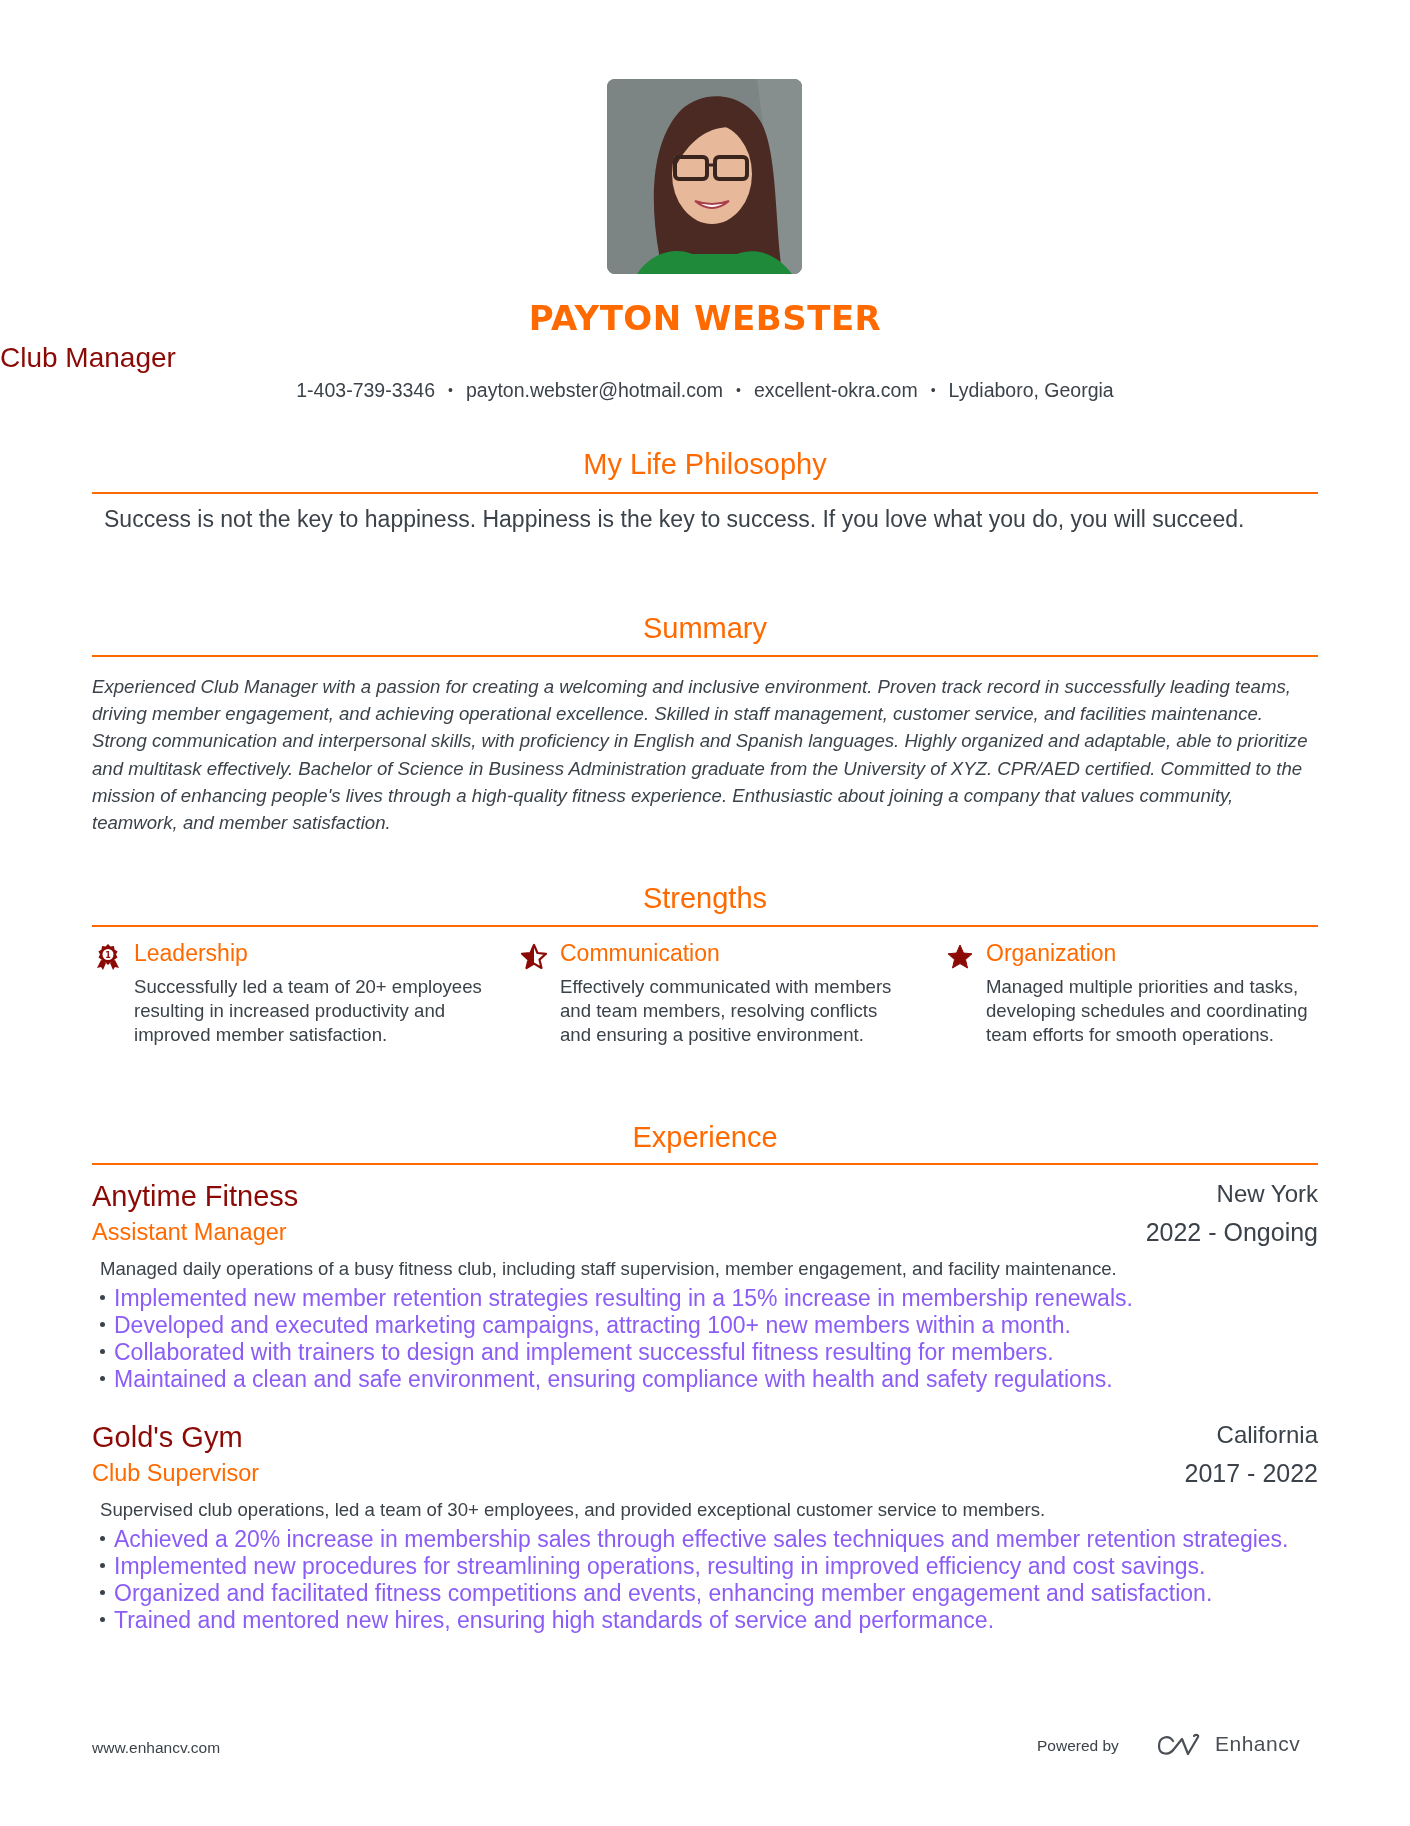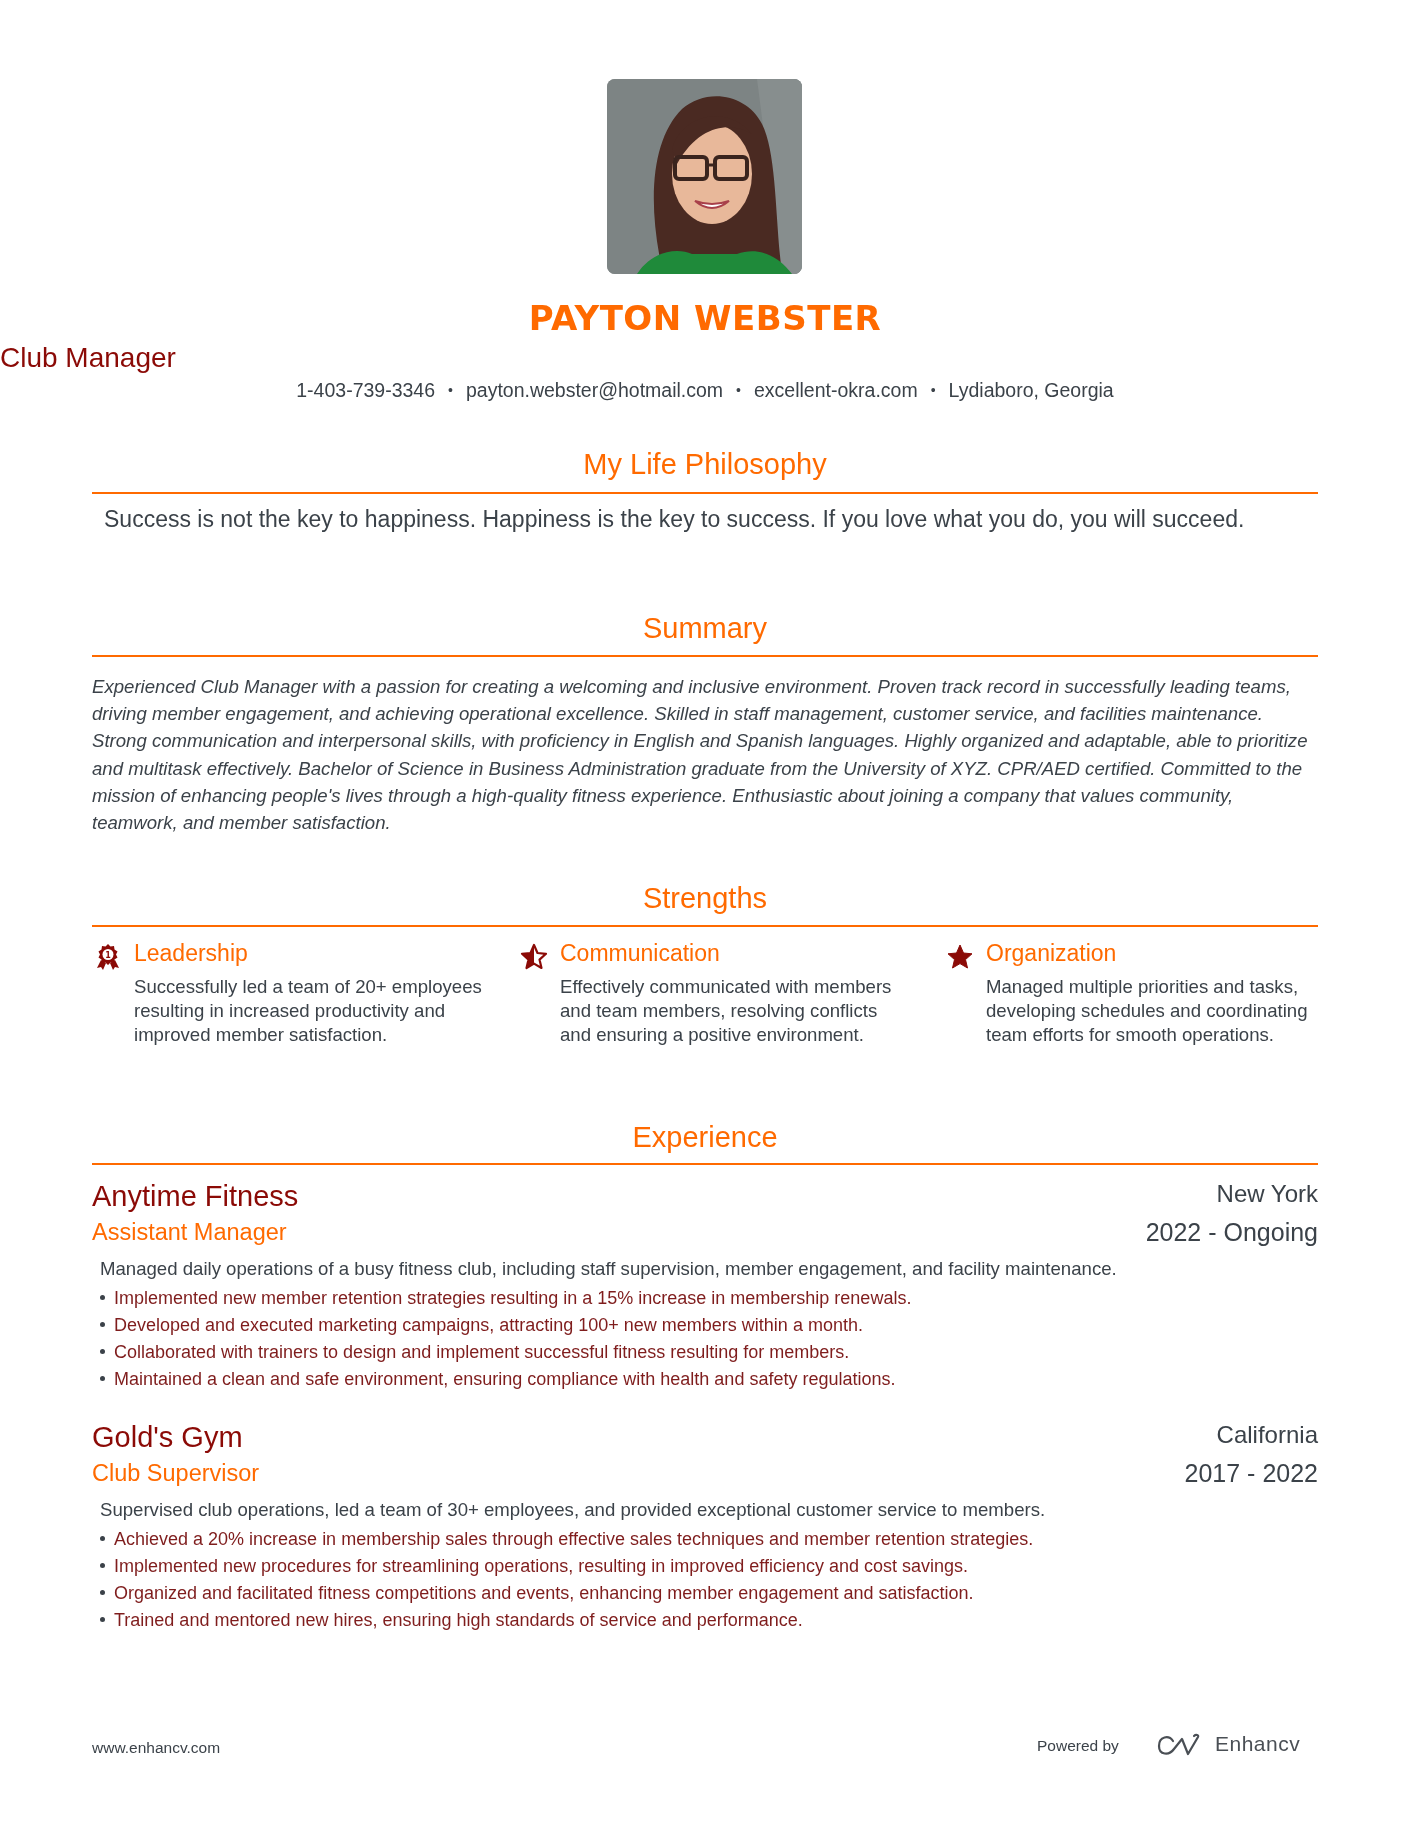--- a/index.html
+++ b/index.html
@@ -49,21 +49,21 @@
   .strength .s-title { position: absolute; left: 40px; top: 0; font-size: 23px; color: #ff6a00; white-space: nowrap; }
   .strength .s-desc { position: absolute; left: 40px; top: 35px; width: 350px; font-size: 18.6px; line-height: 24px; color: #3b4249; }
 
   .exp { left: 92px; width: 1226px; }
   .exp .company { position: absolute; left: 0; top: 0; font-size: 29px; color: #8b0a06; white-space: nowrap; }
   .exp .location { position: absolute; right: 0; top: 0; font-size: 24px; color: #3b4249; white-space: nowrap; }
   .exp .position { position: absolute; left: 0; top: 39px; font-size: 23.5px; color: #ff6a00; white-space: nowrap; }
   .exp .dates { position: absolute; right: 0; top: 38px; font-size: 25px; color: #3b4249; white-space: nowrap; }
   .exp .desc { position: absolute; left: 0; top: 78px; font-size: 18.6px; color: #3b4249; white-space: nowrap; margin-left: 8px; }
   .exp ul { position: absolute; left: 0; top: 105px; list-style: none; }
-  .exp li { position: relative; padding-left: 22px; font-size: 18px; line-height: 27px; color: #7f1d1d; white-space: nowrap; }
+  .exp li { position: relative; padding-left: 22px; font-size: 23px; line-height: 27px; color: #8b5cf6; white-space: nowrap; }
   .exp li::before { content: ""; position: absolute; left: 8px; top: 10px; width: 5px; height: 5px; border-radius: 50%; background: #3b4249; }
 
   .footer-url { left: 92px; top: 1739px; font-size: 15.5px; color: #3b4249; }
   .powered { left: 1037px; top: 1737px; font-size: 15.5px; color: #3b4249; }
   .brand-logo { left: 1156px; top: 1733px; width: 46px; height: 26px; }
   .brand-name { left: 1215px; top: 1732px; font-size: 21px; color: #4a4f55; letter-spacing: 0.5px; }
 </style>
 </head>
 <body>
 

